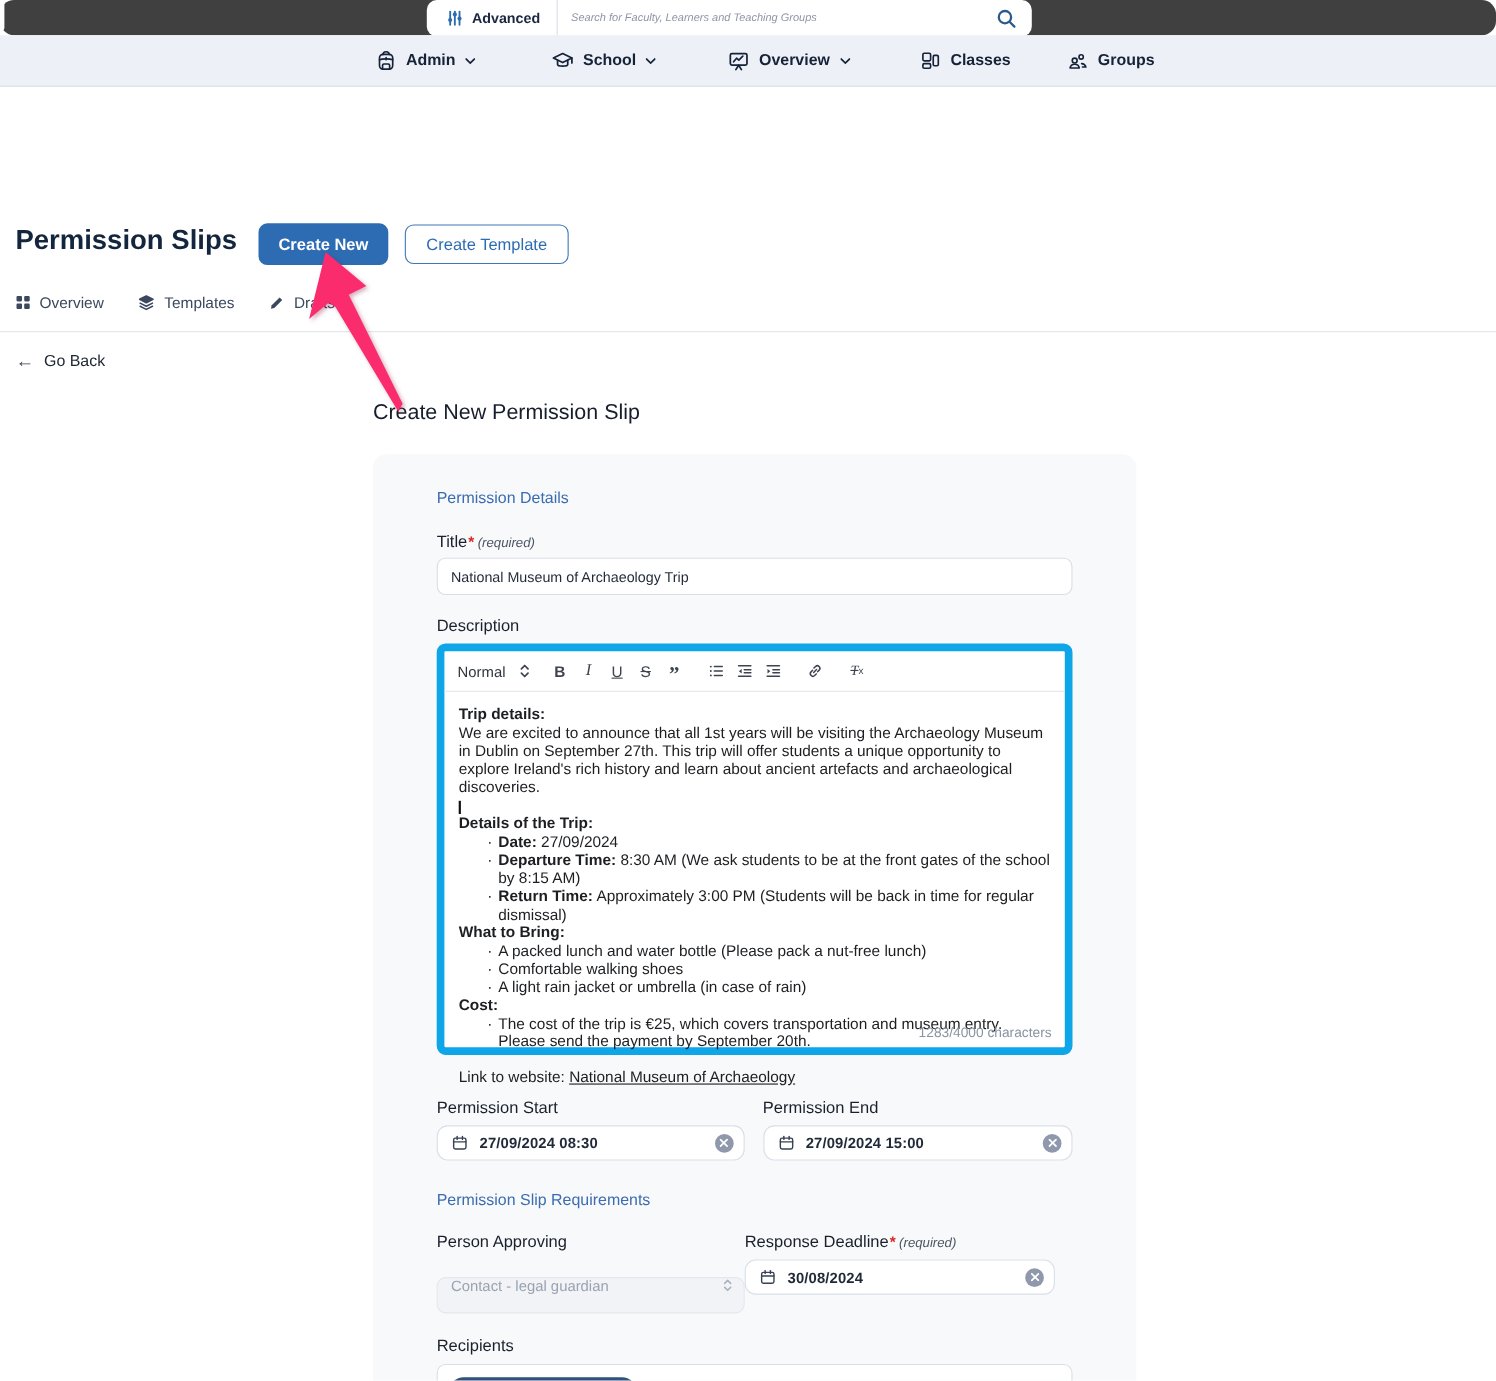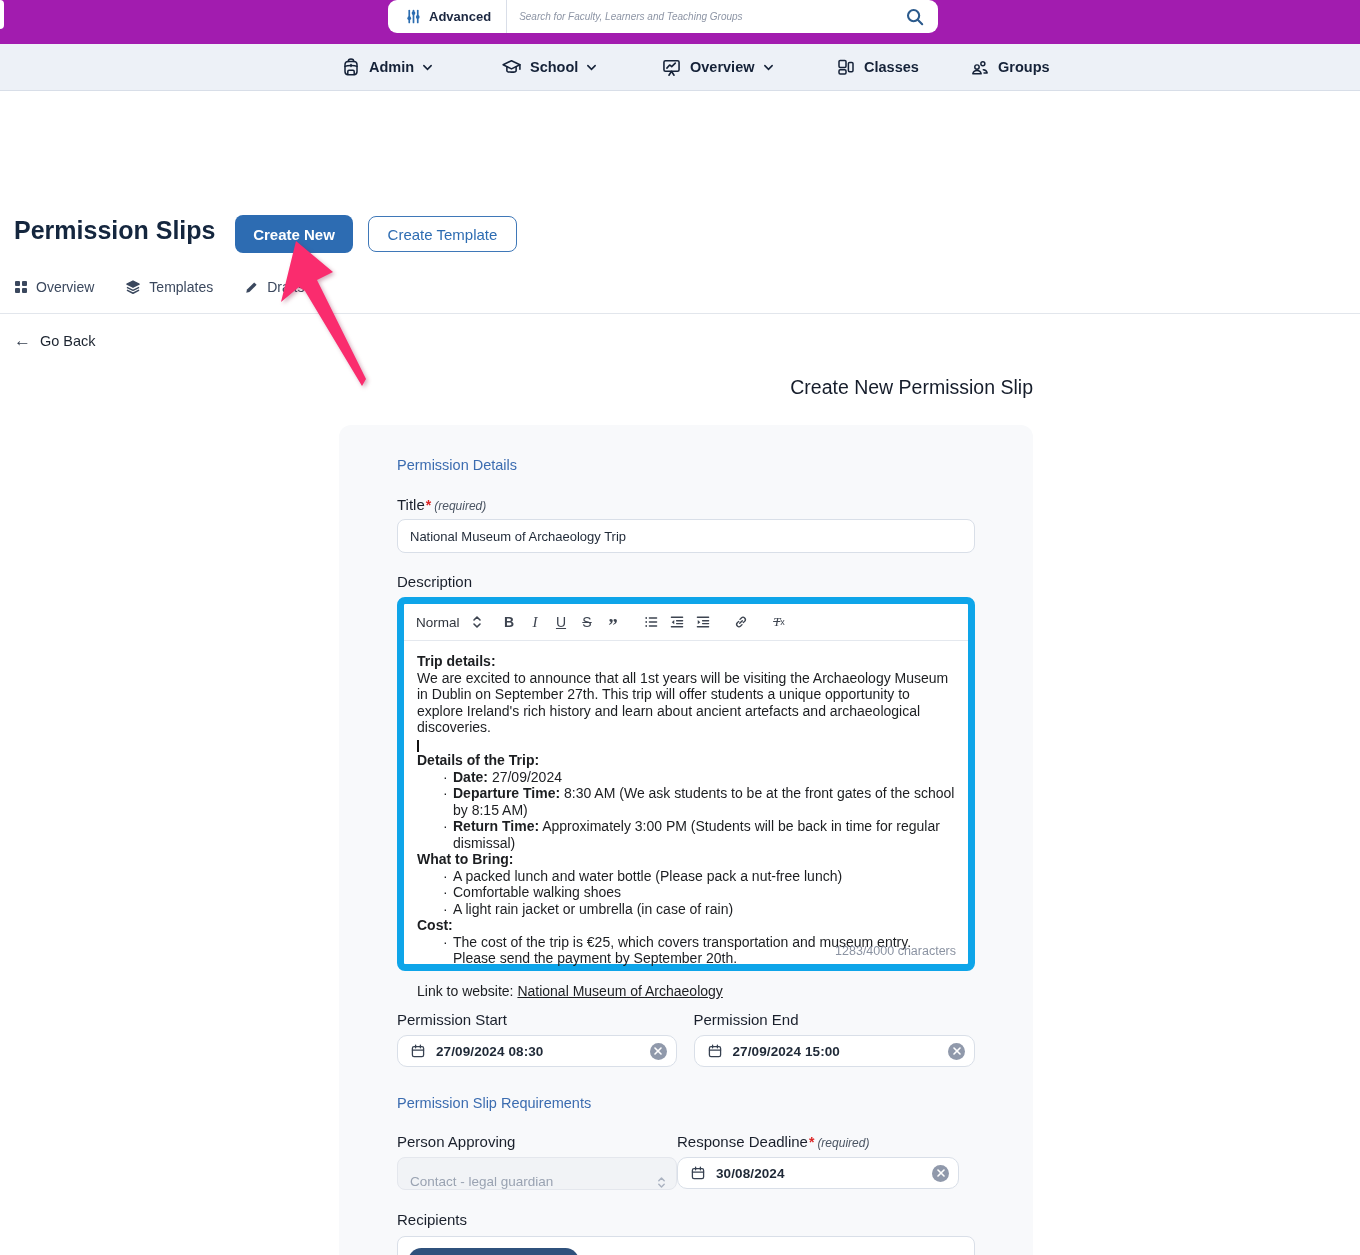--- a/index.html
+++ b/index.html
@@ -1,20 +1,20 @@
 <!DOCTYPE html>
 <html><head>
 <meta charset="utf-8">
 <style>
   * { margin:0; padding:0; box-sizing:border-box; }
   html,body { width:1360px; height:1255px; overflow:hidden; background:#fff;
     font-family:"Liberation Sans", sans-serif; }
 
   
-  .topbar { position:relative; height:44px; background:#a21caf; }
+  .topbar { position:relative; height:32px; background:#404040;border-radius:13px; }
   .left-sliver { position:absolute; left:0; top:0; width:4px; height:29px;
     background:#fff; border-radius:0 4px 4px 0; }
   .search-wrap { position:absolute; left:388px; top:0; width:550px; height:33px;
     background:#fff; border-radius:9px; display:flex; align-items:center; }
   .advanced { display:flex; align-items:center; gap:7px; padding:0 15px 0 17px;
     height:100%; border-right:1px solid #d9dee8; cursor:pointer; }
   .advanced span { font-size:13px; font-weight:700; color:#1b2740; }
   .search-input { flex:1; border:none; outline:none; height:100%; padding:0 12px;
     font-family:"Liberation Sans", sans-serif;
     font-size:10px; font-style:italic; color:#333; background:transparent; }
@@ -45,21 +45,21 @@
   .tab { display:flex; align-items:center; gap:8px; height:24px; cursor:pointer;
     color:#3b485e; font-size:14px; font-weight:500; }
   .tabs-divider { position:absolute; left:0; right:0; top:222px;
     border-top:1px solid #e2e6ec; }
   .goback { position:absolute; left:14px; top:241px; display:flex;
     align-items:center; gap:9px; cursor:pointer; color:#1c2430;
     font-size:14.5px; font-weight:500; }
   .goback .arr { font-size:17px; color:#374151; line-height:1; }
 
   .form-heading { position:absolute; left:339px; top:285px; width:694px;
-    text-align:right; font-size:19.5px; font-weight:500; color:#161d2b; }
+    text-align:left; font-size:19.5px; font-weight:500; color:#161d2b; }
 
   
   .card { position:absolute; left:339px; top:334px; width:694px; height:930px;
     background:#f8f9fb; border-radius:12px; padding:0 58px; }
   .sec-label { margin-top:32px; font-size:14.5px; color:#3b6cb0; }
   .fld-label { font-size:15px; color:#1a202c; }
   .lbl-row { display:flex; align-items:baseline; }
   .req-star { color:#dc2626; font-size:14px; font-weight:700; margin-left:1px; }
   .req-hint { font-size:12px; font-style:italic; color:#4b5563; margin-left:3px; }
   .title-input { margin-top:6px; width:100%; height:34px; border:1px solid #d9dfe8;
@@ -100,22 +100,22 @@
   .dt-field { margin-top:7px; height:32px; background:#fff;
     border:1px solid #d9dfe8; border-radius:10px; display:flex;
     align-items:center; padding:0 9px 0 12px; cursor:pointer; }
   .dt-field .val { margin-left:10px; font-size:13.5px; font-weight:700;
     color:#1f2937; letter-spacing:.1px; }
   .clear-btn { margin-left:auto; width:17px; height:17px; border-radius:50%;
     background:#9099ab; display:flex; align-items:center; justify-content:center;
     cursor:pointer; }
 
   .row2 { margin-top:22px; display:flex; }
-  .sel-field { margin-top:7px; height:33px; background:#f1f3f6;
-    border:1px solid #e4e7ed; border-radius:8px; display:flex; align-items:flex-end;
+  .sel-field { margin-top:23px; height:33px; background:#f1f3f6;
+    border:1px solid #e4e7ed; border-radius:8px; display:flex; align-items:flex-start;
     padding:0 10px 0 12px; color:#9aa3b2; font-size:13.5px; }
   .sel-field .stepper { margin-left:auto; }
 
   .recip-box { margin-top:8px; height:50px; background:#fff;
     border:1px solid #d9dfe8; border-radius:8px; display:flex; align-items:center;
     padding:0 10px; }
   .chip { height:27px; border-radius:14px; background:#2f517c; color:#fff;
     display:flex; align-items:center; gap:8px; padding:0 13px; font-size:12.5px;
     font-weight:700; cursor:default; }
   .chip .x { font-size:12px; font-weight:400; cursor:pointer; line-height:1; }

